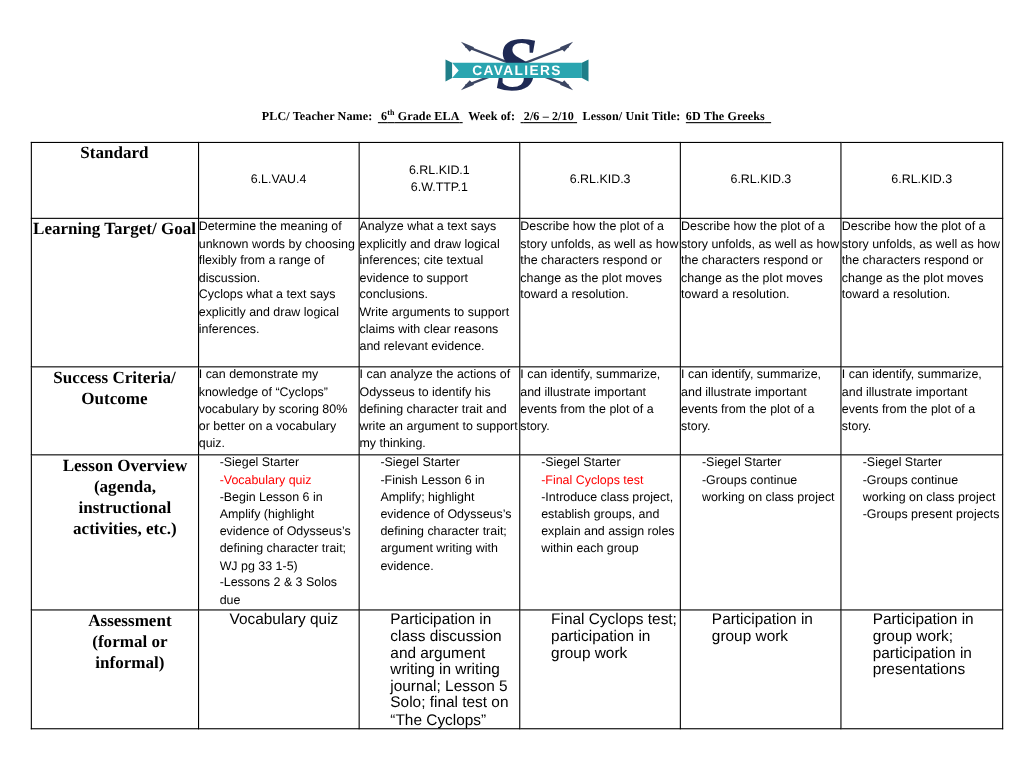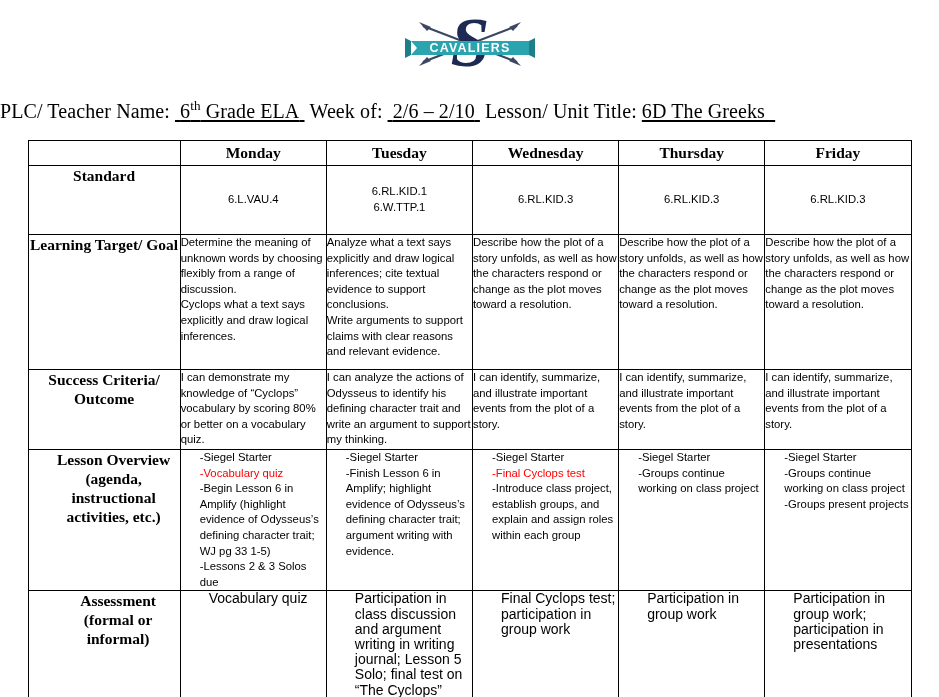--- a/index.html
+++ b/index.html
@@ -13,36 +13,36 @@
     font-family: "Liberation Sans", sans-serif;
     color: #000000;
     overflow: hidden;
   }
 
   
   .logo-wrap {
     width: 939px;
     height: 98px;
     display: flex;
-    align-items: flex-start;
+    align-items: flex-end;
     justify-content: center;
   }
   .logo {
     position: relative;
     width: 138px;
     height: 82px;
   }
   .logo svg { display: block; }
 
   
   .header-line {
     font-family: "Liberation Serif", serif;
-    font-weight: normal;
-    font-size: 20px;
-    text-align: left;
+    font-weight: bold;
+    font-size: 11px;
+    text-align: center;
     white-space: nowrap;
     padding-top: 2px;
     letter-spacing: 0.1px;
   }
   .fill {
     text-decoration: underline;
     text-underline-offset: 2px;
   }
   .fill sup {
     font-size: 0.66em;
@@ -158,28 +158,20 @@
   <table class="plan">
     <colgroup>
       <col class="c-label">
         <col class="c-day">
         <col class="c-day">
       <col class="c-day">
         <col class="c-day">
         <col class="c-day">
     </colgroup>
     <tbody id="table-body">
-        <tr class="head-row">
-          <td></td>
-          <td class="day-head">Monday</td>
-          <td class="day-head">Tuesday</td>
-          <td class="day-head">Wednesday</td>
-          <td class="day-head">Thursday</td>
-          <td class="day-head">Friday</td>
-        </tr>
         <tr class="r-standard">
           <td class="rowlabel">Standard</td>
           <td class="cell center">
             <p>6.L.VAU.4</p>
           </td>
           <td class="cell center">
             <p>6.RL.KID.1</p>
             <p>6.W.TTP.1</p>
           </td>
           <td class="cell center">

